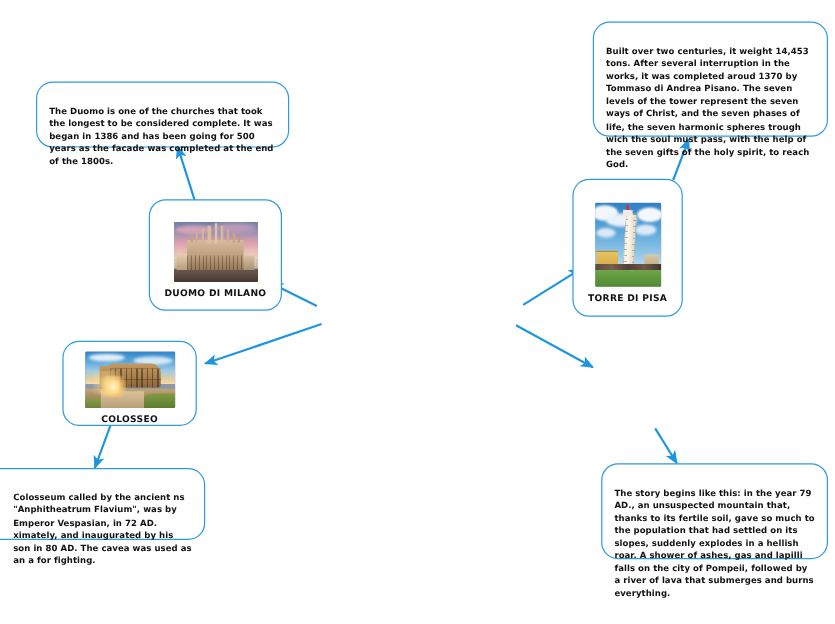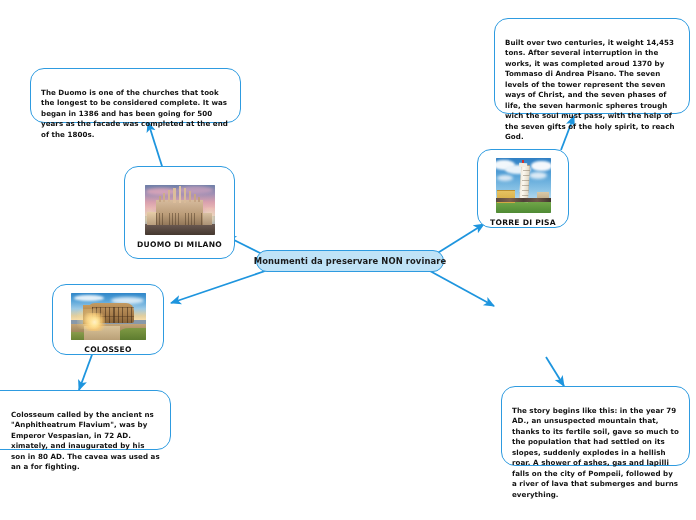--- a/index.html
+++ b/index.html
@@ -246,23 +246,20 @@
       <path d="M167,182 L148,122"></path>
 
       <path d="M561,150 L574,116"></path>
 
       <path d="M93,352 L79,390"></path>
 
       <path d="M546,357 L564,386"></path>
     </g>
   </svg>
 
-  <div class="node central" style="left:256px; top:250px; width:188px; height:22px;">
-    <span class="central-label">Monumenti da preservare NON rovinare</span>
-  </div>
 
   <div class="node mon" style="left:124px; top:166px; width:111px; height:93px;">
     <div class="thumb" style="width:70px; height:50px;">
       <span class="duomo-sky"></span>
       <span class="duomo-cloud1"></span>
       <span class="duomo-cloud2"></span>
       <span class="duomo-glowL"></span>
       <span class="duomo-glowR"></span>
       <span class="duomo-ground"></span>
       <span class="duomo-left"></span>
@@ -275,21 +272,21 @@
       <span style="left:49%;top:3%;width:3.4%;height:33%;background:#e2c4a2;"></span>
       <span style="left:57%;top:7%;width:3%;height:29%;background:#d8ba98;"></span>
       <span style="left:64%;top:12%;width:3%;height:23%;background:#cfae8d;"></span>
       <span style="left:71%;top:18%;width:3%;height:17%;background:#c7a585;"></span>
       <span style="left:77%;top:24%;width:3%;height:11%;background:#bf9d7e;"></span>
       <span style="left:17%;top:56%;width:66%;height:24%;background:repeating-linear-gradient(90deg,rgba(70,50,30,0.45) 0px,rgba(70,50,30,0.45) 0.8px,rgba(0,0,0,0) 0.8px,rgba(0,0,0,0) 3.2px);"></span>
     </div>
     <div class="mon-caption">DUOMO DI MILANO</div>
   </div>
 
-  <div class="node mon" style="left:477px; top:149px; width:92px; height:79px;">
+  <div class="node mon" style="left:477px; top:149px; width:92px; height:115px;">
     <div class="thumb" style="width:55px; height:70px;">
       <span class="pisa-sky"></span>
       <span class="pisa-c1"></span>
       <span class="pisa-c2"></span>
       <span class="pisa-c3"></span>
       <span class="pisa-c4"></span>
       <span class="pisa-c5"></span>
       <span class="pisa-grass"></span>
       <span class="pisa-bld"></span>
       <span class="pisa-bld2"></span>

